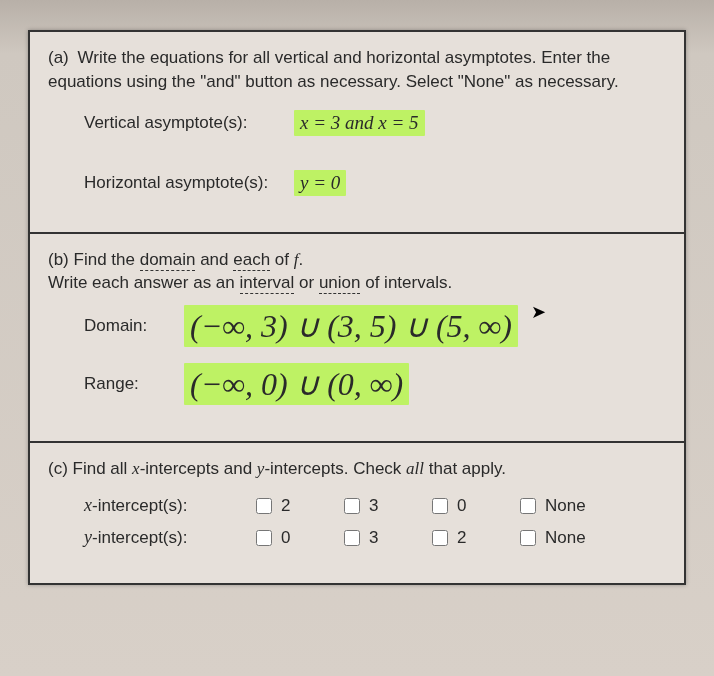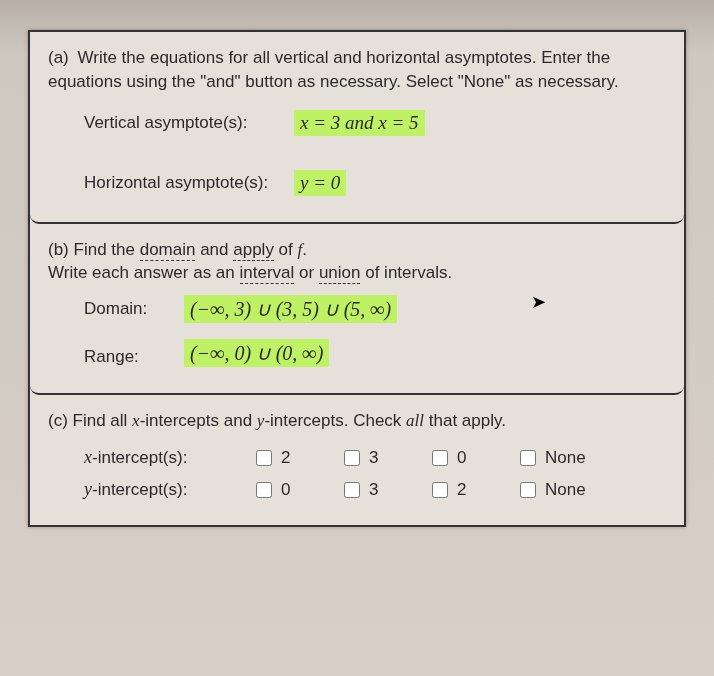--- a/index.html
+++ b/index.html
@@ -13,22 +13,21 @@
     color: #2a2a2a;
   }
   .sheet {
     margin: 30px 28px 20px 28px;
     background: #e6e0da;
     border: 2px solid #333;
     box-shadow: 0 0 4px rgba(0,0,0,0.3);
   }
   .part {
     border-bottom: 2px solid #333;
-    padding: 14px 18px 18px 18px;
-    border-radius: 9px;
+    padding: 14px 18px 28px 18px;
   }
   .part:last-child { border-bottom: none; }
   .prompt {
     font-size: 17px;
     line-height: 1.4;
     margin-bottom: 14px;
   }
   .row {
     display: flex;
     align-items: center;
@@ -42,21 +41,21 @@
     padding: 2px 6px;
     font-style: italic;
     font-family: "Times New Roman", serif;
     font-size: 19px;
     border-radius: 1px;
   }
   .math {
     font-family: "Times New Roman", serif;
     font-size: 22px;
   }
-  .big { font-size: 20px; }
+  .big { font-size: 32px; }
   .dotted {
     border-bottom: 1.5px dashed #333;
     padding-bottom: 1px;
   }
   .ital { font-style: italic; font-family: "Times New Roman", serif; }
   .cb-row {
     display: flex;
     align-items: center;
     margin: 10px 0 6px 36px;
     font-size: 17px;
@@ -97,32 +96,32 @@
     </div>
     <div class="row" style="margin-top:34px;">
       <span class="label">Horizontal asymptote(s):</span>
       <span class="ans-hi">y = 0</span>
     </div>
   </div>
 
   <div class="part">
     <div class="prompt" style="margin-bottom:4px;">
       <span>(b)</span>
-      <span>Find the </span><span class="dotted">domain</span><span> and </span><span class="dotted">apply</span><span> of </span><span class="ital">f</span><span>.</span>
+      <span>Find the </span><span class="dotted">domain</span><span> and </span><span class="dotted">each</span><span> of </span><span class="ital">f</span><span>.</span>
       <br>
       <span style="">Write each answer as an </span><span class="dotted">interval</span><span> or </span><span class="dotted">union</span><span> of intervals.</span>
     </div>
 
     <div class="row domain-row" style="margin-top:10px;">
       <span class="label-short">Domain:</span>
       <span class="ans-hi math big">(−∞, 3) ∪ (3, 5) ∪ (5, ∞)</span>
       <span class="cursor" style="right:120px; top:-4px;">➤</span>
     </div>
 
-    <div class="row" style="align-items:flex-end;">
+    <div class="row" style="">
       <span class="label-short">Range:</span>
       <span class="ans-hi math big">(−∞, 0) ∪ (0, ∞)</span>
     </div>
   </div>
 
   <div class="part">
     <div class="prompt">
       <span>(c)</span>
       <span>Find all </span><span class="ital">x</span><span>-intercepts and </span><span class="ital">y</span><span>-intercepts. Check </span><span class="ital">all</span><span> that apply.</span>
     </div>

